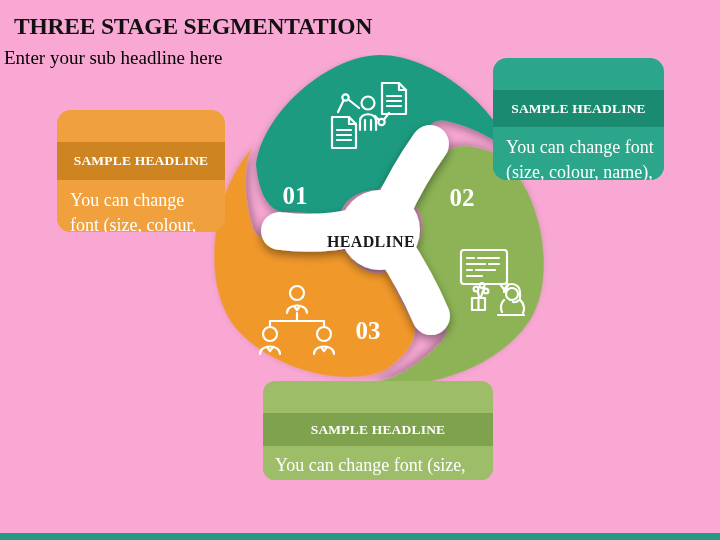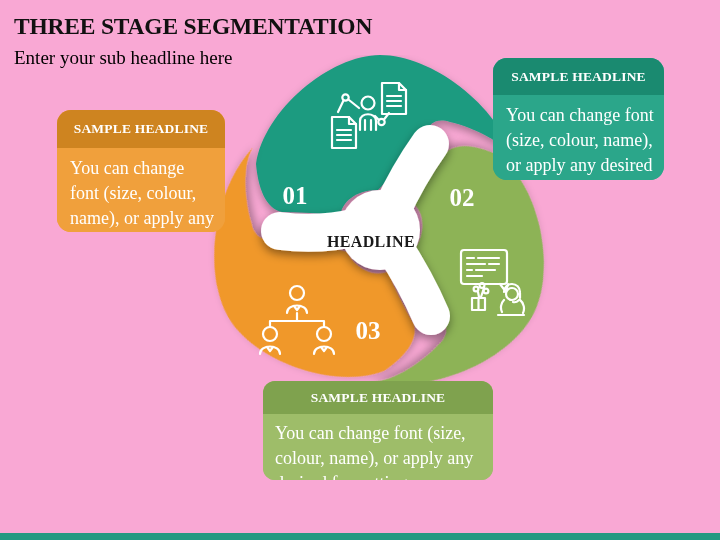--- a/index.html
+++ b/index.html
@@ -5,30 +5,30 @@
   html,body{margin:0;padding:0;background:#e8e8e8;}
   .slide{
     position:relative;width:720px;height:540px;background:#f9a8d4;
     overflow:hidden;font-family:Liberation Serif, serif;
   }
   .title{
     position:absolute;left:14px;top:13px;font-size:23.5px;font-weight:bold;
     color:#111;letter-spacing:-0.2px;
   }
   .subtitle{
-    position:absolute;left:14px;top:47px;font-size:19px;color:#000;
+    position:absolute;left:4px;top:47px;font-size:19px;color:#000;
   }
   .diagram-wrap{position:absolute;left:205px;top:55px;width:360px;height:335px;z-index:1;}
   .callout{
     position:absolute;border-radius:14px;overflow:hidden;z-index:2;
     color:#fff;
   }
   .callout .hdr{
     font-weight:bold;font-size:13.5px;text-align:center;display:flex;
-    align-items:center;justify-content:center;letter-spacing:0.2px;
+    align-items:center;justify-content:center;letter-spacing:0.2px;margin-top:32px;
   }
   .callout .bdy{
     font-size:18px;line-height:1.38;padding:8px 10px 0 13px;
   }
   .callout-left{left:57px;top:110px;width:168px;height:122px;}
   .callout-left .hdr{height:38px;background:#CE8420;}
   .callout-left .bdy{background:#F0A03C;height:84px;}
   .callout-left{background:#F0A03C;}
   .callout-right{left:493px;top:58px;width:171px;height:122px;}
   .callout-right .hdr{height:37px;background:#1A8A70;}

